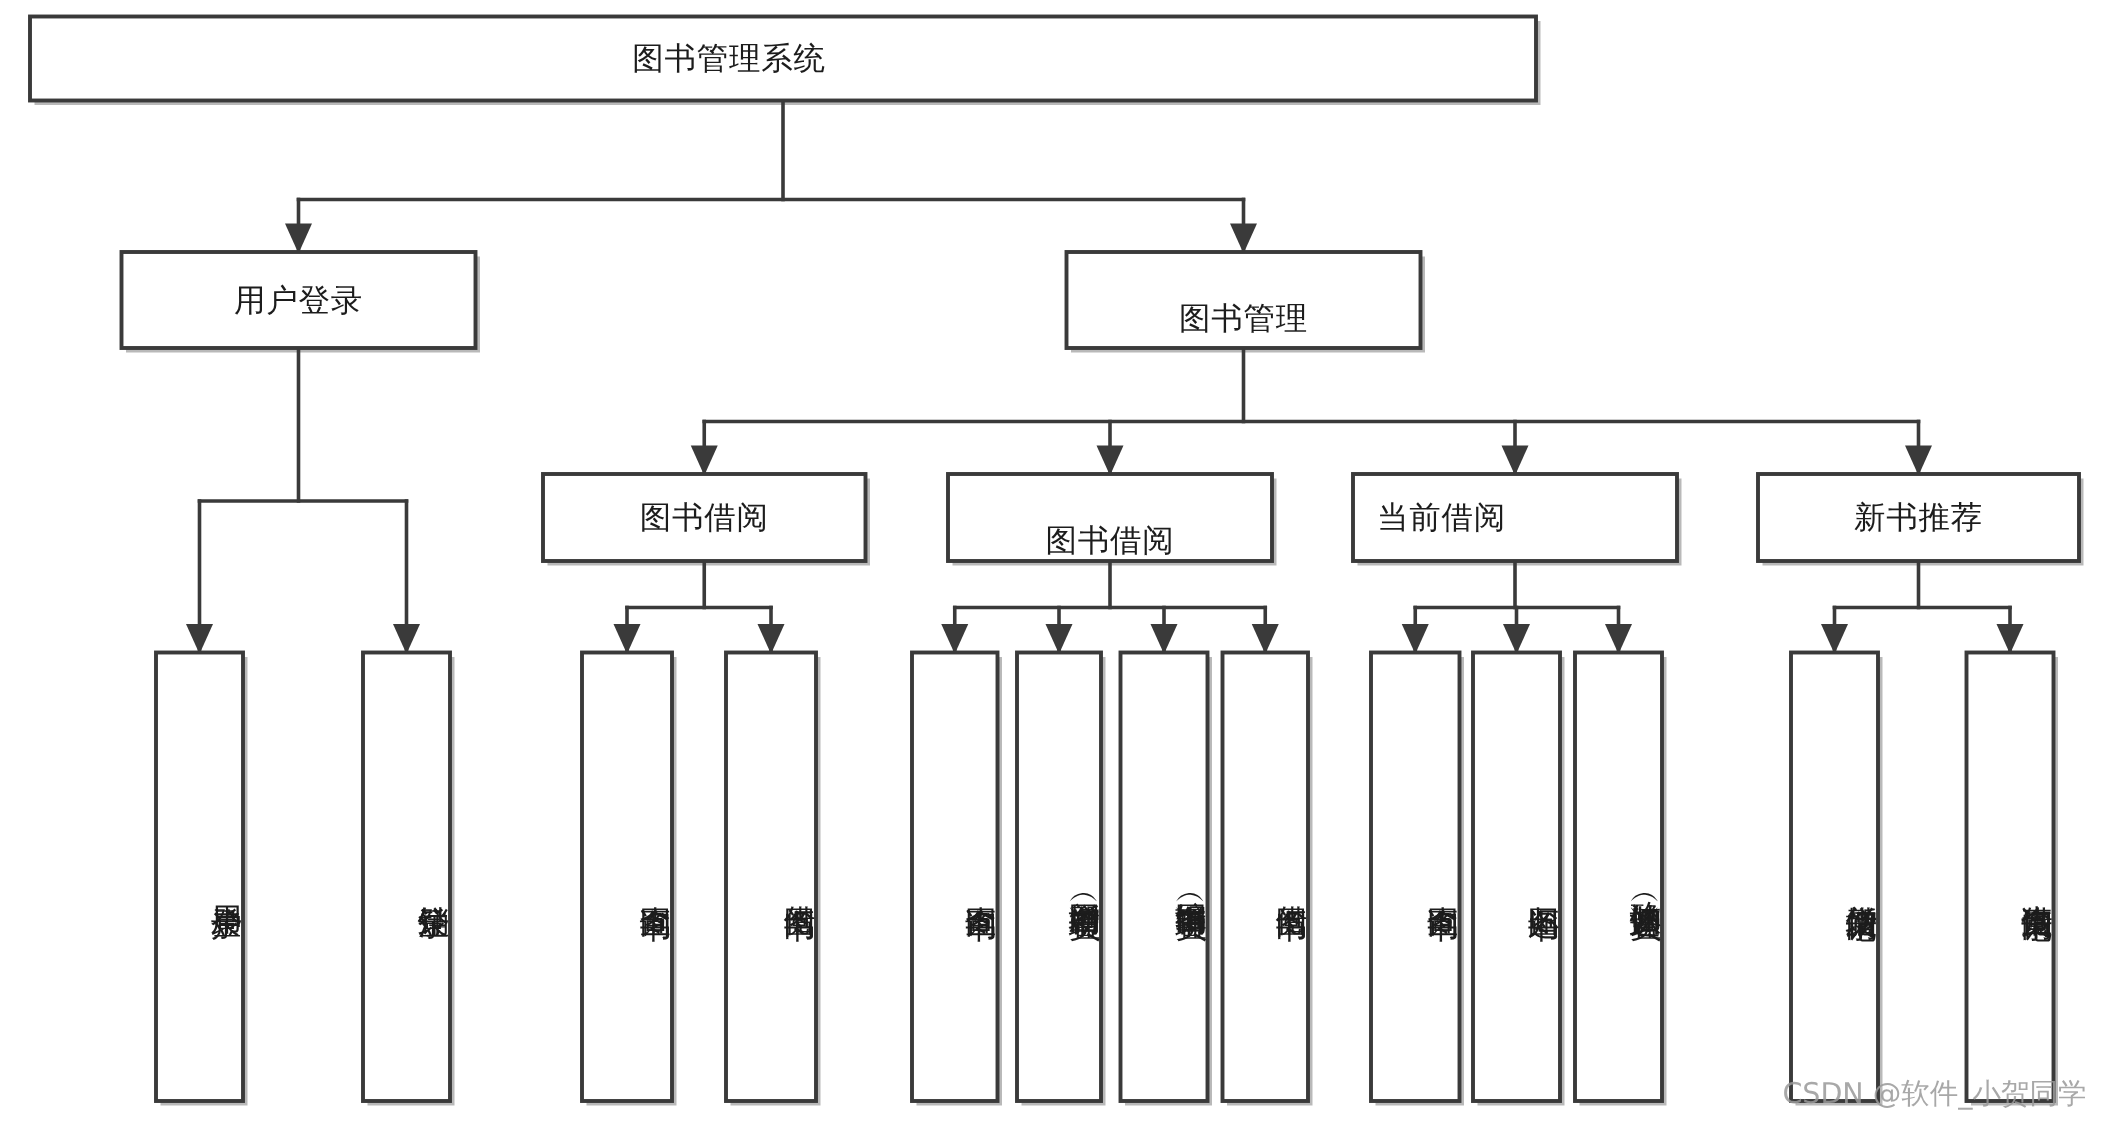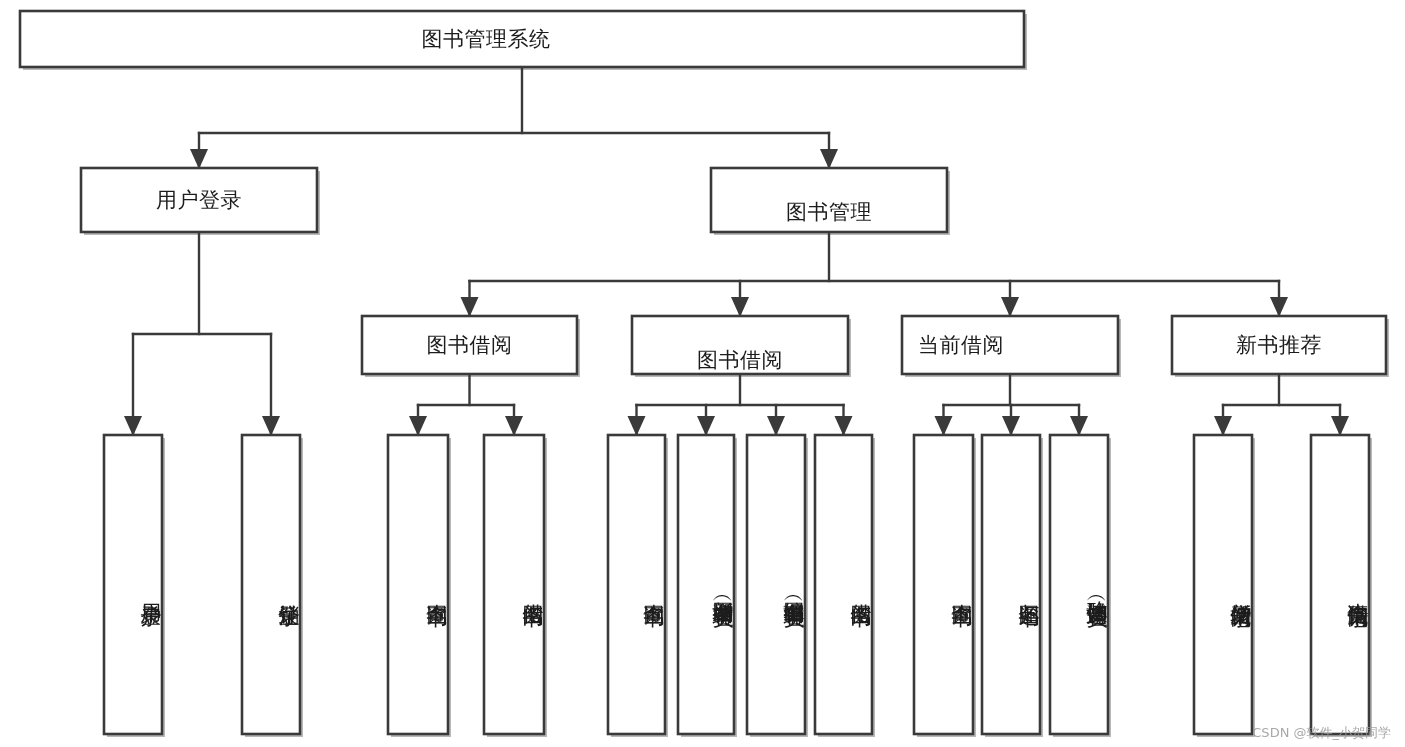--- a/index.html
+++ b/index.html
@@ -67,21 +67,21 @@
     writing-mode: vertical-rl;
     text-orientation: upright;
     letter-spacing: 1px;
     white-space: nowrap;
     pointer-events: none;
   }
   .watermark {
     position: absolute;
     right: 14px;
     bottom: 5px;
-    font-size: 13px;
+    font-size: 19px;
     color: #9a9a9a;
     opacity: 0.85;
     white-space: nowrap;
     pointer-events: none;
   }
 </style>
 </head>
 <body>
 
 <div id="diagram-root">

